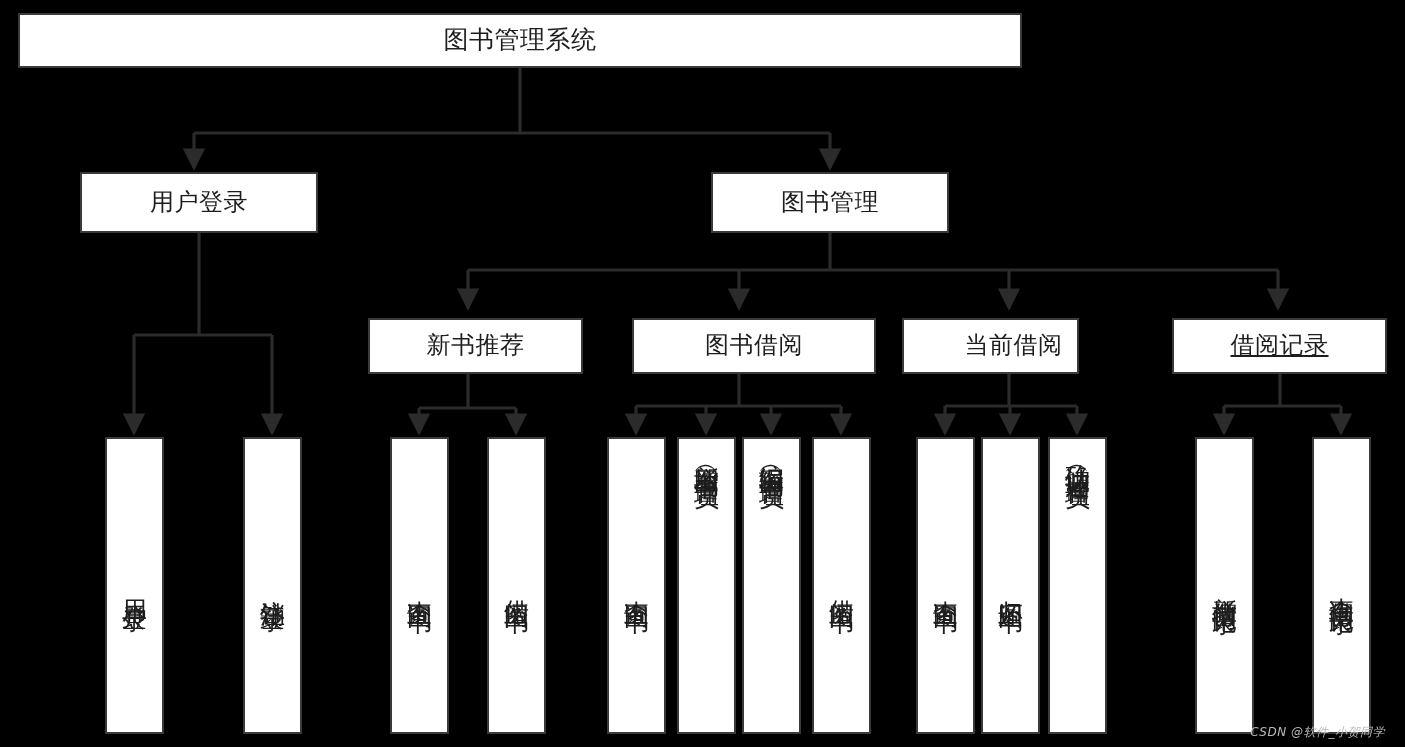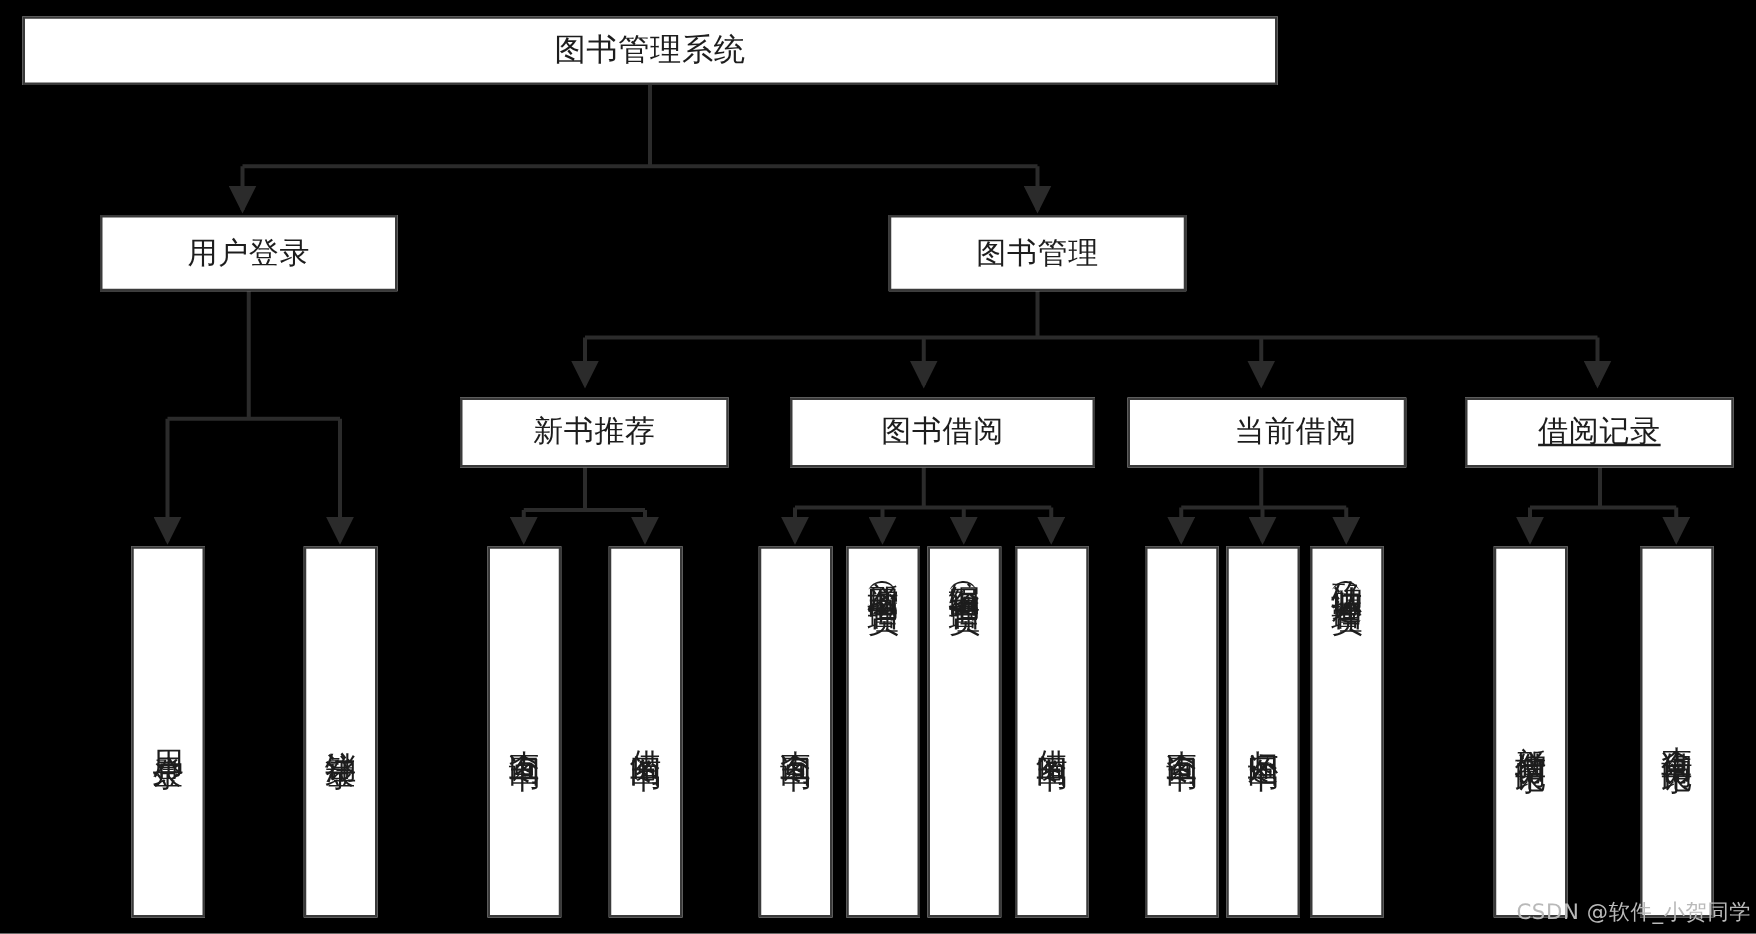--- a/index.html
+++ b/index.html
@@ -63,28 +63,29 @@
     font-size: 25px;
     letter-spacing: 3px;
     line-height: 1;
     white-space: nowrap;
   }
   .node.vertical.top-anchored {
     align-items: flex-start;
   }
   #watermark {
     position: absolute;
-    right: 4px;
+    right: 20px;
     bottom: 6px;
-    font-size: 17px;
+    font-size: 12px;
     color: #b9b9b9;
     letter-spacing: 0.5px;
     z-index: 5;
     white-space: nowrap;
     font-family: "DejaVu Sans", "Liberation Sans", sans-serif;
+    font-style: italic;
   }
 </style>
 </head>
 <body>
 
 <div id="diagram-root">
 
   <svg id="edge-layer" viewBox="0 0 1405 747" width="1405" height="747" xmlns="http://www.w3.org/2000/svg">
     <defs>
       <marker id="arrow" viewBox="0 0 12 12" refX="10.5" refY="6" markerWidth="7" markerHeight="7" orient="auto-start-reverse">
@@ -145,21 +146,21 @@
   <div class="node horizontal" style="left:711px; top:172px; width:238px; height:61px;">
     <span class="node-label">图书管理</span>
   </div>
 
   <div class="node horizontal" style="left:368px; top:318px; width:215px; height:56px;">
     <span class="node-label">新书推荐</span>
   </div>
   <div class="node horizontal" style="left:632px; top:318px; width:244px; height:56px;">
     <span class="node-label">图书借阅</span>
   </div>
-  <div class="node horizontal" style="left:902px; top:318px; width:223px; height:56px;padding-left:46px;">
+  <div class="node horizontal" style="left:902px; top:318px; width:177px; height:56px;padding-left:46px;">
     <span class="node-label">当前借阅</span>
   </div>
   <div class="node horizontal" style="left:1172px; top:318px; width:215px; height:56px;text-decoration:underline;">
     <span class="node-label">借阅记录</span>
   </div>
 
   <div class="node vertical" style="left:105px; top:437px; width:59px; height:297px;">
     <span class="node-label">用户登录</span>
   </div>
   <div class="node vertical" style="left:243px; top:437px; width:59px; height:297px;">

